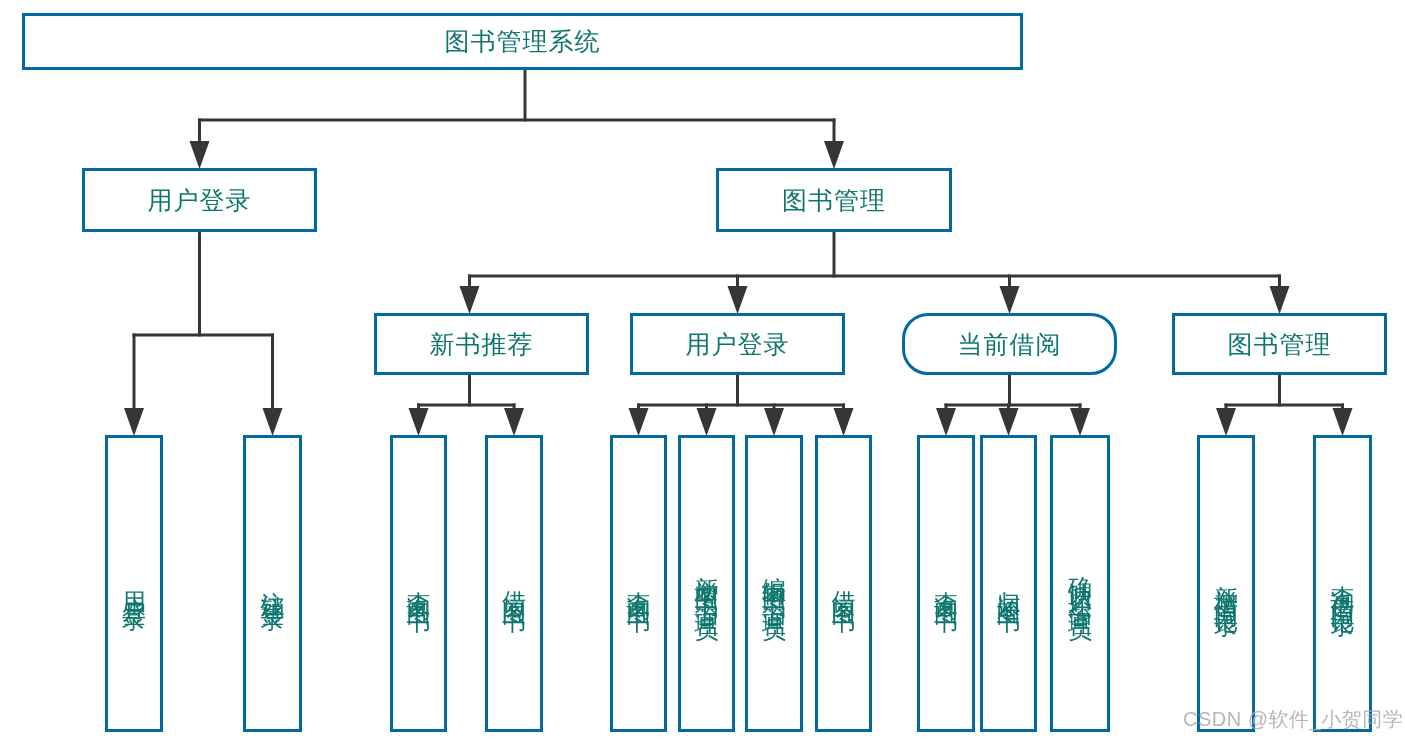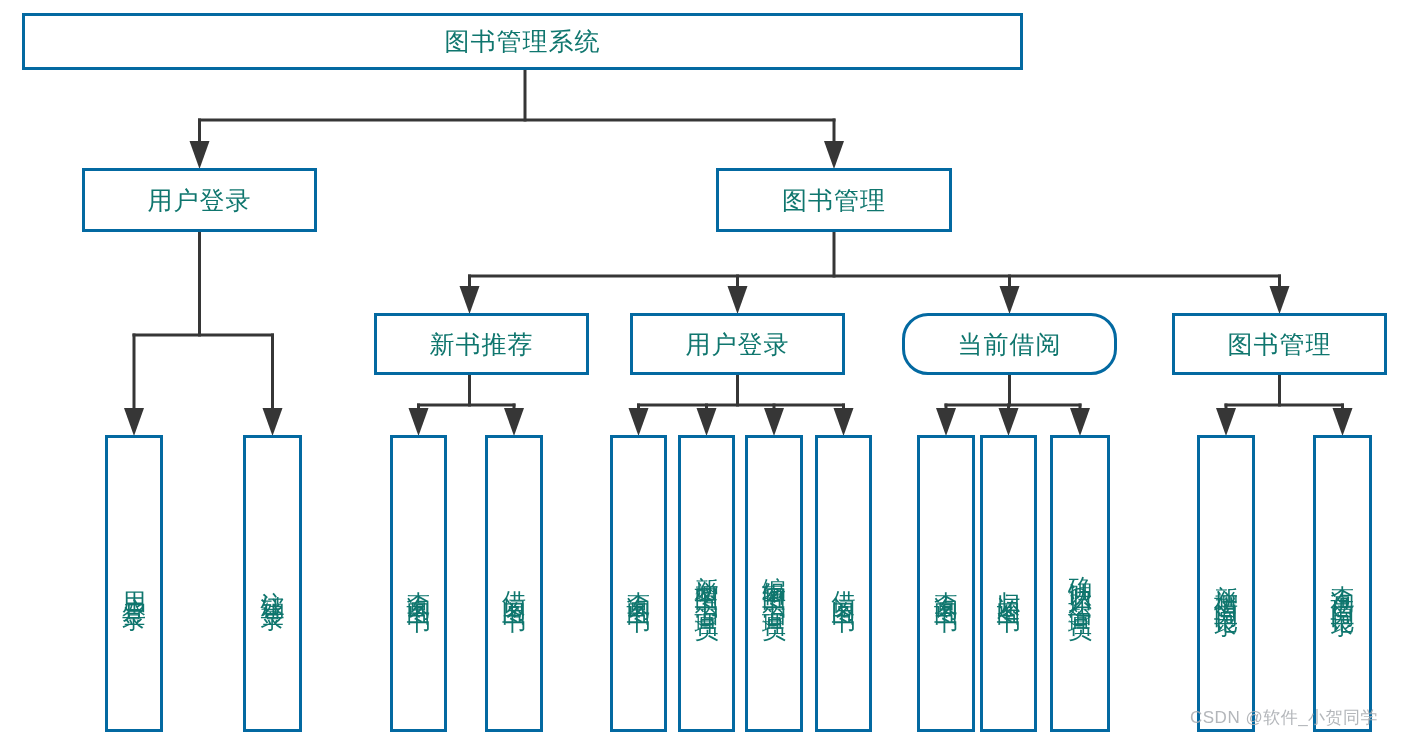--- a/index.html
+++ b/index.html
@@ -54,26 +54,25 @@
     stroke-linecap: square;
   }
   #connectors polygon {
     fill: #363636;
     stroke: none;
   }
   #watermark {
     position: absolute;
     left: 1183px;
     top: 706px;
-    font-size: 17px;
+    font-size: 20px;
     color: rgba(168, 172, 176, 0.88);
     letter-spacing: 0.5px;
     z-index: 10;
     white-space: nowrap;
-    margin-left: 7px;
   }
 </style>
 </head>
 <body>
 
 <div id="canvas">
 
   <svg id="connectors" width="1405" height="747" viewBox="0 0 1405 747">
 
     <path d="M525 70 V120"></path>

